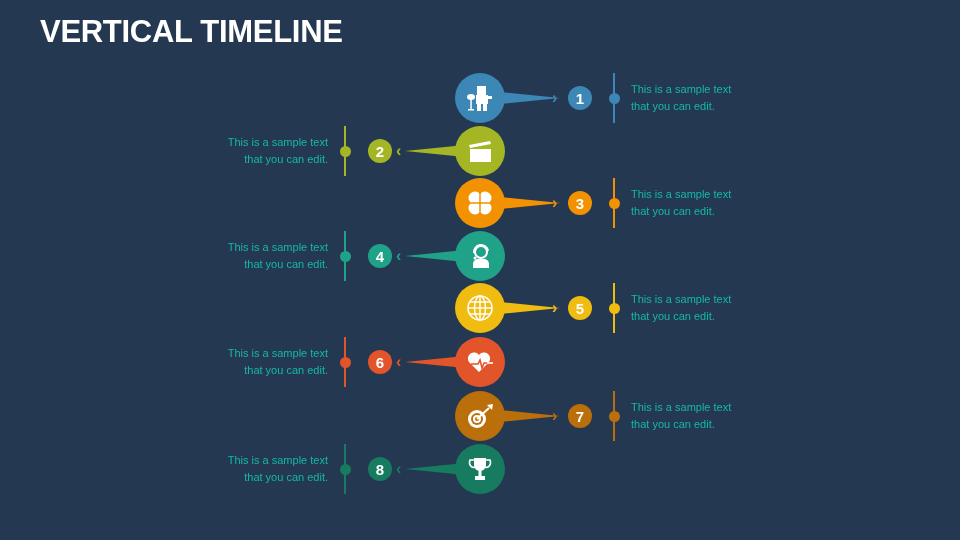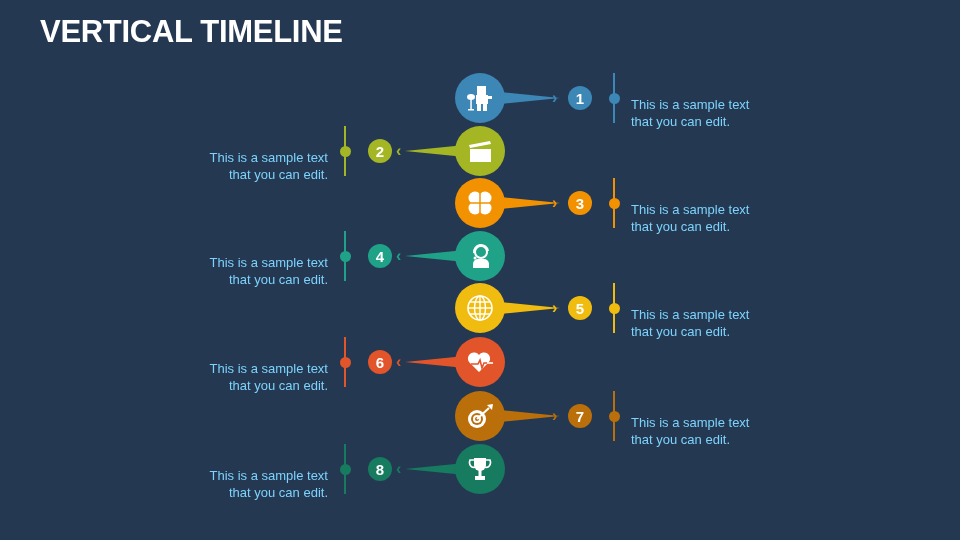--- a/index.html
+++ b/index.html
@@ -6,21 +6,21 @@
   body{width:960px;height:540px;background:#243852;position:relative;overflow:hidden;font-family:"Liberation Sans",sans-serif;}
   .title{position:absolute;left:40px;top:14px;font-size:31px;font-weight:bold;color:#ffffff;letter-spacing:-0.3px;}
   .step{position:absolute;left:0;width:960px;height:60px;}
   .circle{position:absolute;left:455px;width:50px;height:50px;border-radius:50%;top:5px;display:flex;align-items:center;justify-content:center;}
   .circle svg{width:30px;height:30px;}
   .pointer{position:absolute;top:0;height:60px;}
   .num{position:absolute;width:24px;height:24px;border-radius:50%;top:18px;color:#fff;font-weight:bold;font-size:15px;display:flex;align-items:center;justify-content:center;}
   .chev{position:absolute;top:18px;font-size:16px;line-height:24px;font-weight:bold;}
   .vline{position:absolute;width:2px;height:50px;top:5px;}
   .dot{position:absolute;width:11px;height:11px;border-radius:50%;top:24.5px;}
-  .txt{position:absolute;top:28px;color:#7dd3fc;font-size:13px;line-height:17px;width:150px;}
+  .txt{position:absolute;top:13px;color:#14b8a6;font-size:11px;line-height:17px;width:150px;}
   .txt.right{left:631px;text-align:left;}
   .txt.left{left:178px;text-align:right;}
 </style>
 </head>
 <body>
 
 <div class="title">VERTICAL TIMELINE</div>
 
 <div class="step" style="top:68px;">
   <svg class="pointer" style="left:480px;width:85px;" viewBox="0 0 85 60">

